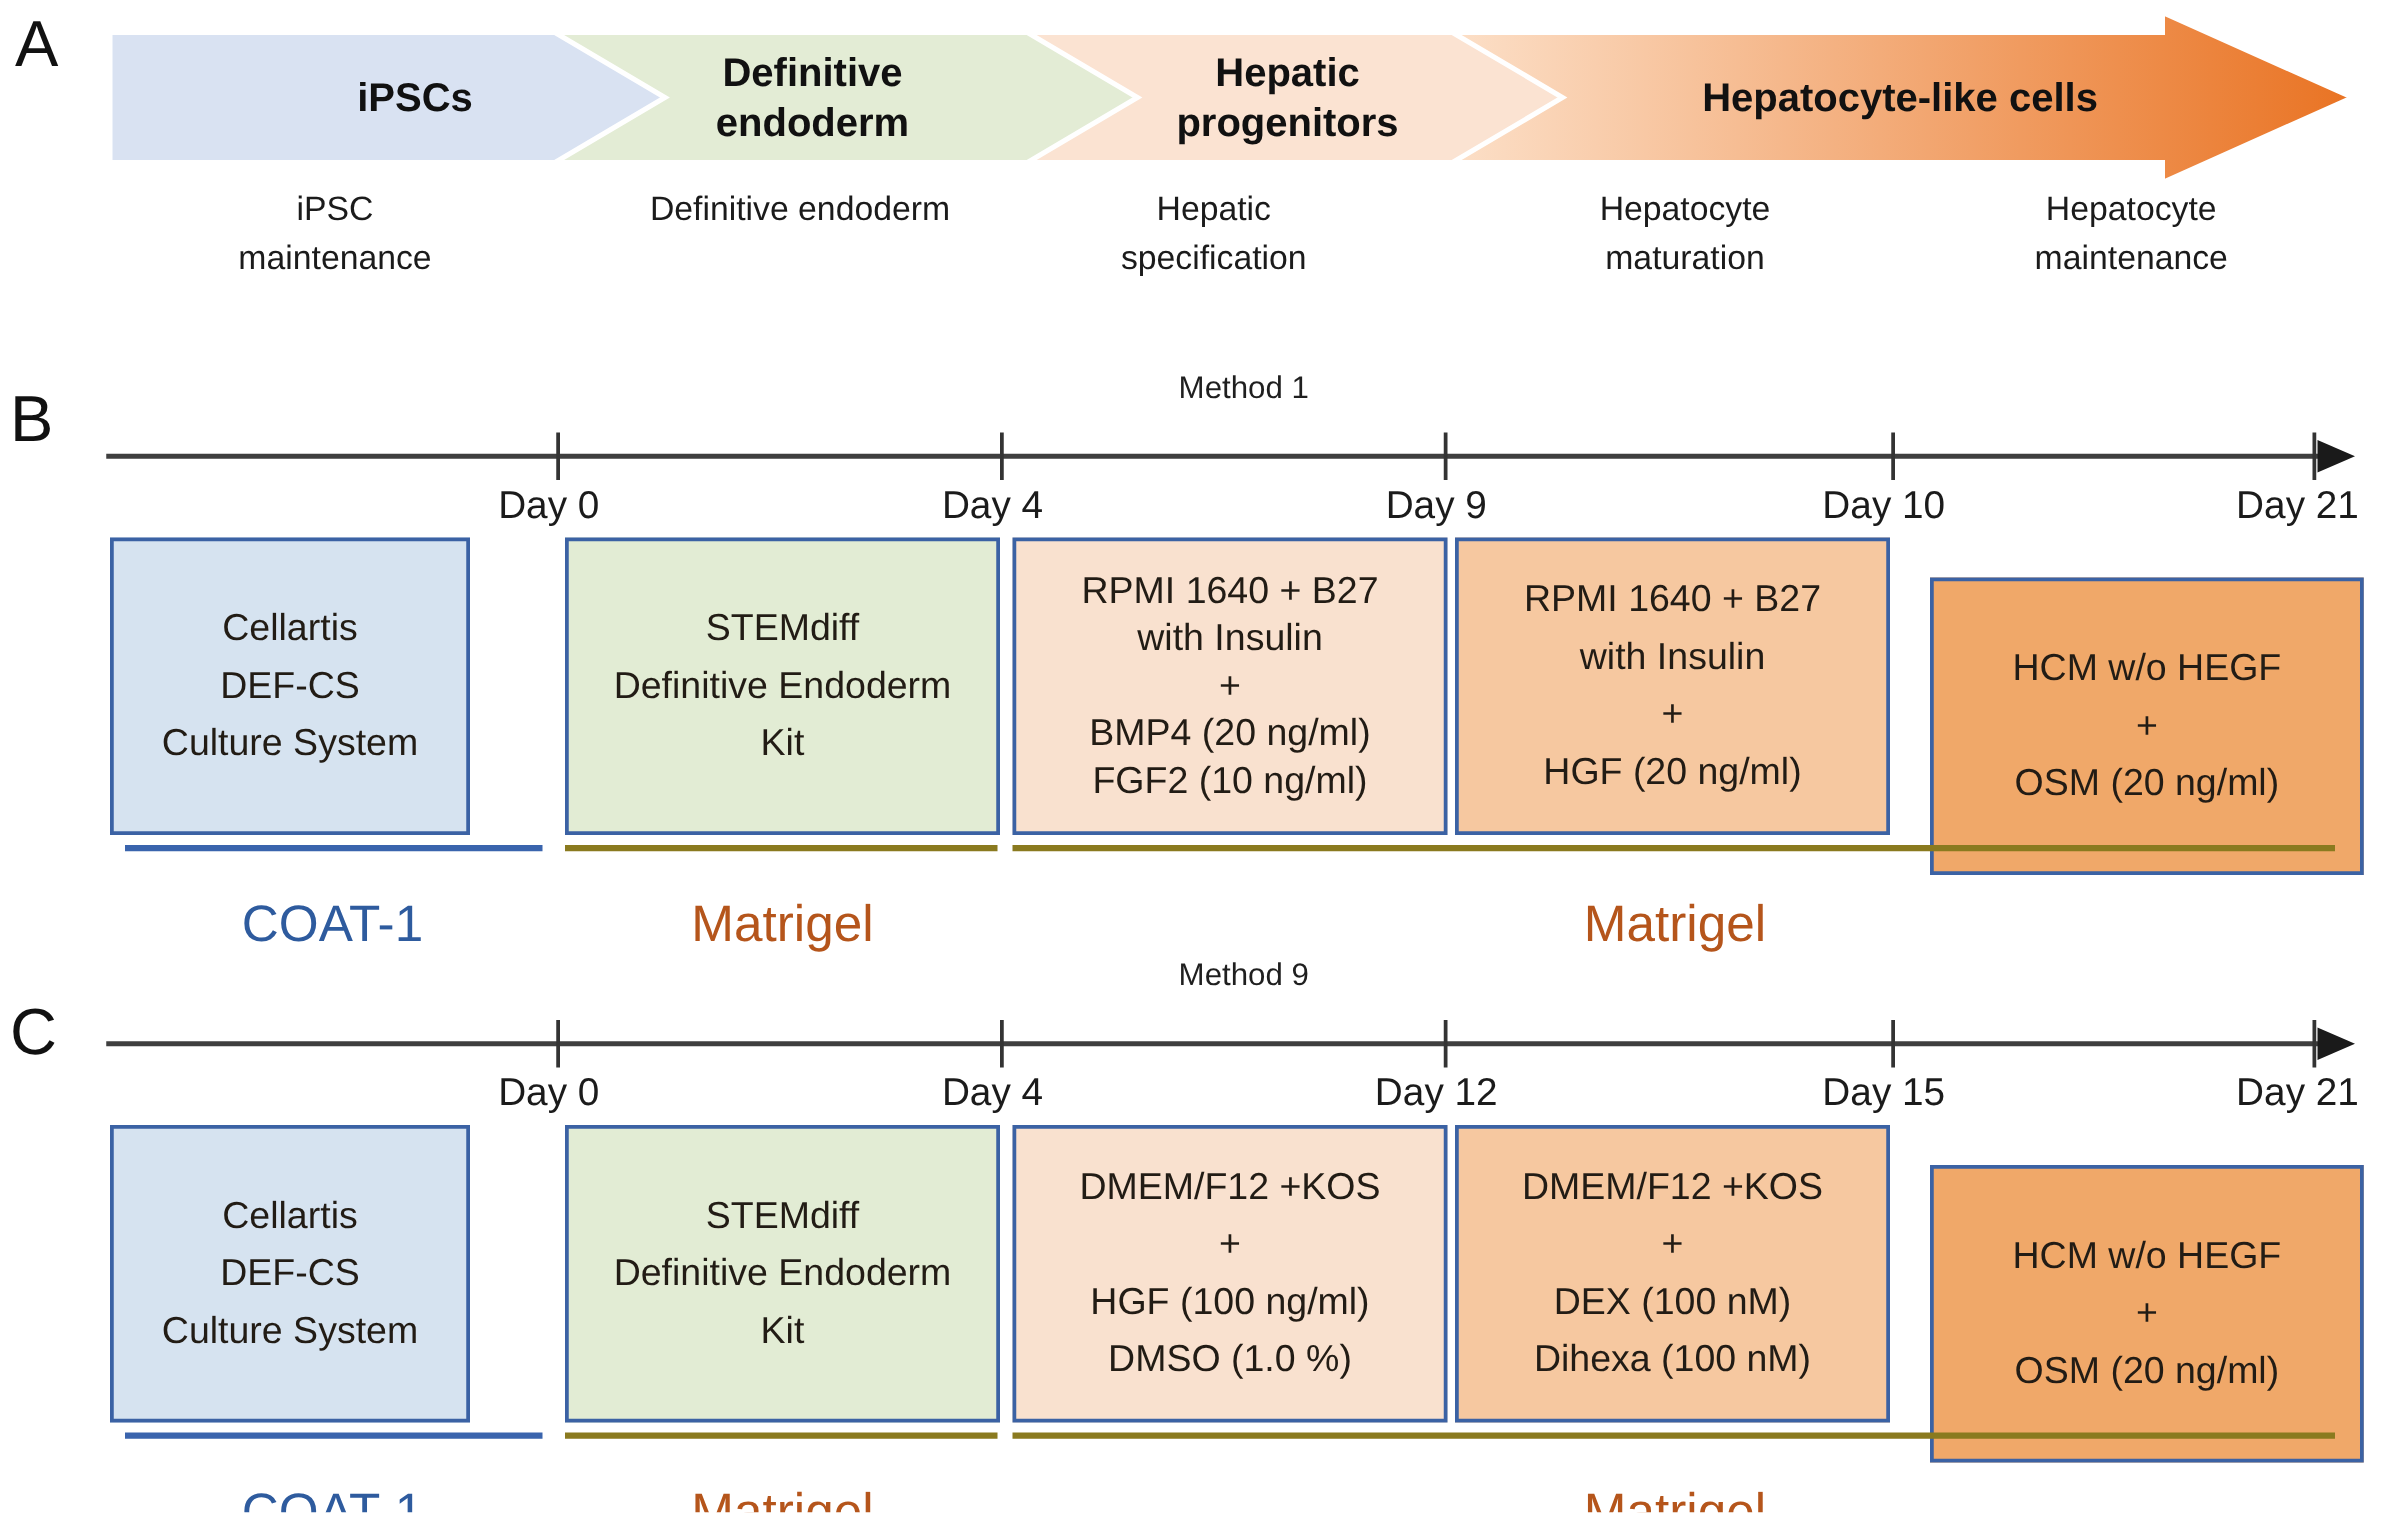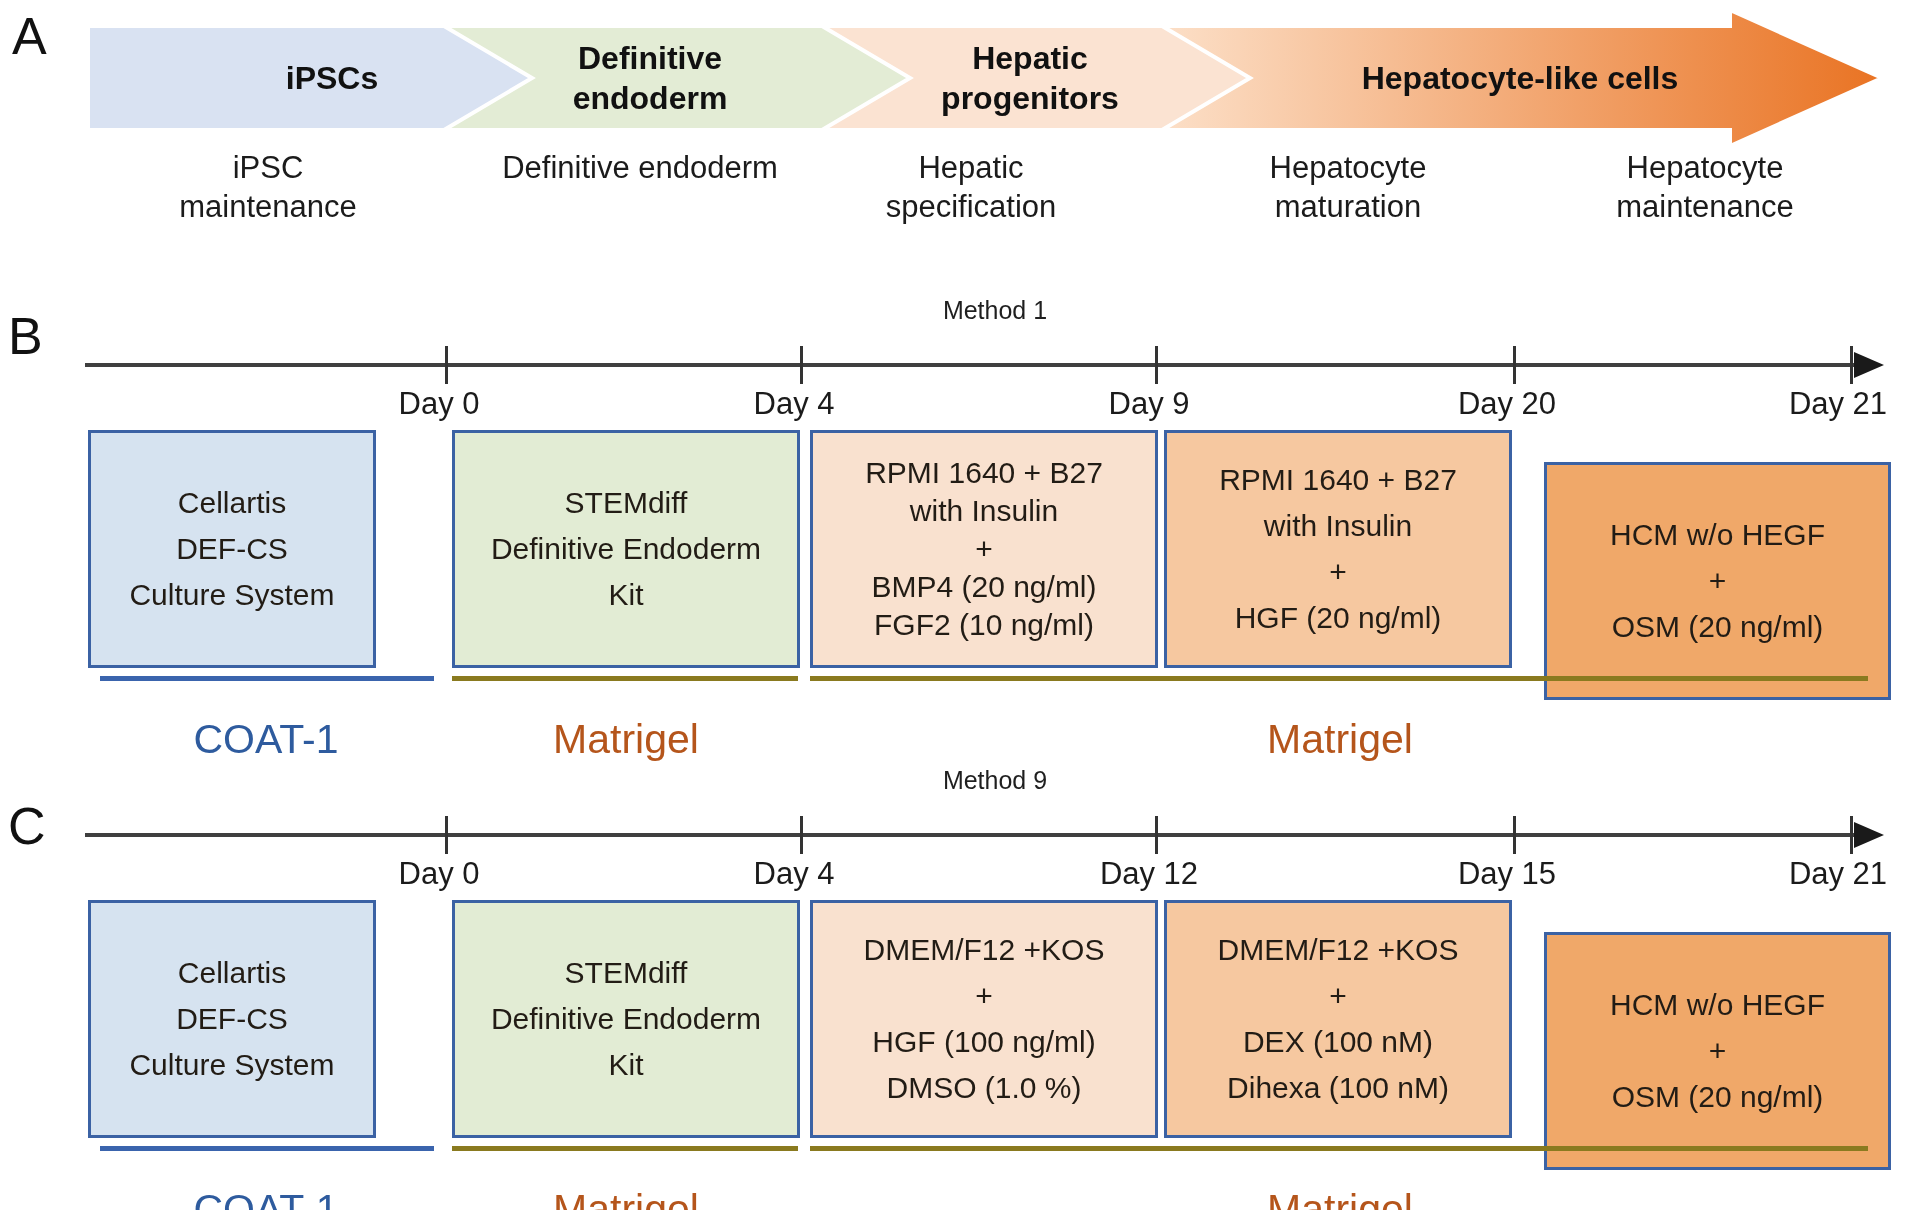--- a/index.html
+++ b/index.html
@@ -4,21 +4,21 @@
 <style>
   html,body{margin:0;padding:0;background:#fff;}
   .fig{position:relative;width:1913px;height:1210px;background:#ffffff;
        font-family:"Liberation Sans",sans-serif;color:#1b1b1b;overflow:hidden;}
   .panel-letter{position:absolute;font-size:52px;line-height:1;color:#111;}
   .chevron-svg{position:absolute;left:0;top:0;}
   .arrow-title{position:absolute;transform:translate(-50%,-50%);text-align:center;
        font-weight:bold;font-size:32px;line-height:40px;color:#111;white-space:nowrap;}
   .arrow-title span{display:block;}
   .stage{position:absolute;top:148px;transform:translateX(-50%);text-align:center;
-       font-size:31px;line-height:39px;white-space:nowrap;color:#1b1b1b;}
+       font-size:27px;line-height:39px;white-space:nowrap;color:#1b1b1b;}
   .stage span{display:block;}
   .panel{position:absolute;left:0;width:1913px;height:472px;}
   .method-title{position:absolute;left:995px;top:28px;transform:translateX(-50%);
        font-size:25px;color:#1f1f1f;white-space:nowrap;}
   .tl-line{position:absolute;left:85px;top:95px;width:1773px;height:4px;background:#3f3f3f;}
   .tl-tick{position:absolute;top:78px;width:3px;height:38px;background:#333;}
   .tk1{left:445px;} .tk2{left:800px;} .tk3{left:1155px;} .tk4{left:1513px;} .tk5{left:1850px;}
   .tl-arrow{position:absolute;left:1854px;top:84px;width:0;height:0;
        border-top:13px solid transparent;border-bottom:13px solid transparent;
        border-left:30px solid #1a1a1a;}
@@ -110,21 +110,21 @@
     <div class="tl-tick tk1"></div>
     <div class="tl-tick tk2"></div>
     <div class="tl-tick tk3"></div>
     <div class="tl-tick tk4"></div>
     <div class="tl-tick tk5"></div>
     <div class="tl-arrow"></div>
 
     <div class="day d1">Day 0</div>
     <div class="day d2">Day 4</div>
     <div class="day d3">Day 9</div>
-    <div class="day d4">Day 20</div>
+    <div class="day d4">Day 10</div>
     <div class="day d5">Day 21</div>
 
     <div class="pbox b1">
       <span>Cellartis</span>
       <span>DEF-CS</span>
       <span>Culture System</span>
     </div>
     <div class="pbox b2">
       <span>STEMdiff</span>
       <span>Definitive Endoderm</span>

